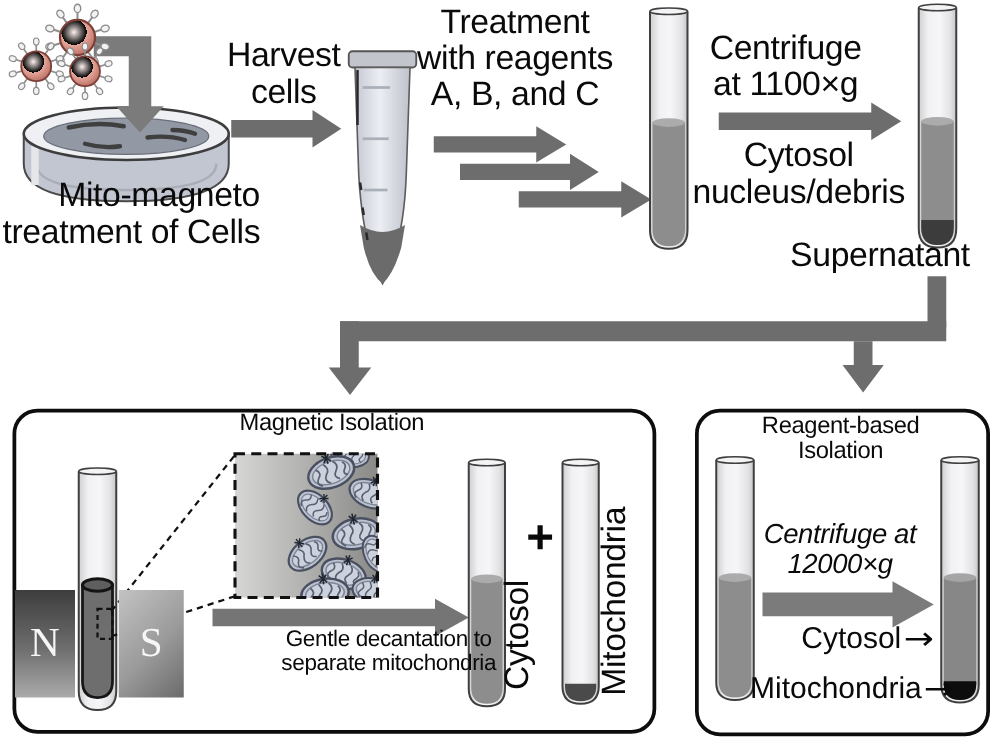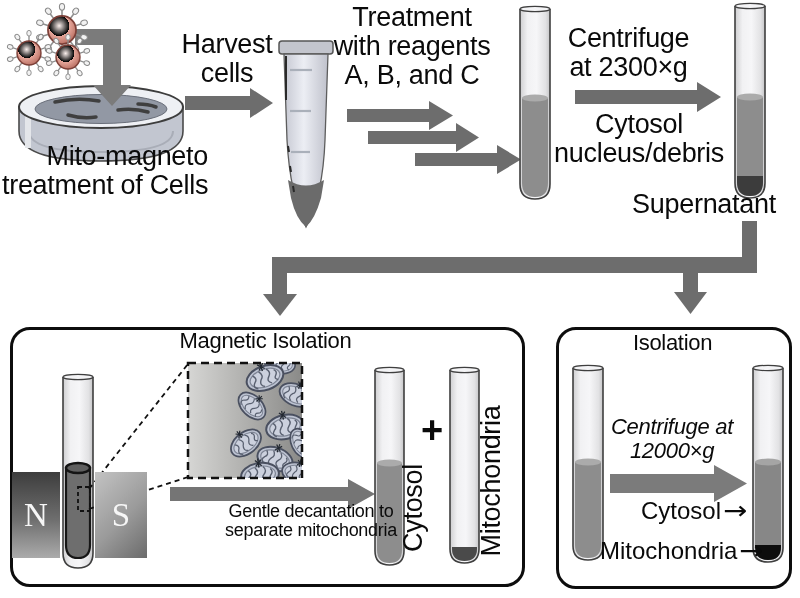--- a/index.html
+++ b/index.html
@@ -1,20 +1,20 @@
 <!DOCTYPE html>
 <html><head>
 <meta charset="utf-8">
 <style>
   html,body{margin:0;padding:0;background:#ffffff;}
   #stage{position:relative;width:800px;height:598px;background:#ffffff;overflow:hidden;
          font-family:"Liberation Sans",sans-serif;color:#0a0a0a;}
   #bg{position:absolute;left:0;top:0;}
   .lbl{position:absolute;text-align:center;line-height:1.07;letter-spacing:-0.3px;white-space:nowrap;}
-  .fs27{font-size:27px;} .fs26{font-size:22px;}
+  .fs27{font-size:27px;} .fs26{font-size:19px;}
   .fs23{font-size:22px;font-style:italic;} .fs22{font-size:18px;margin-left:39px;}
   .rot{transform:rotate(-90deg);}
   .roundbox{position:absolute;border:3.5px solid #0d0d0d;border-radius:20px;background:transparent;}
   .magnet{position:absolute;display:flex;align-items:center;justify-content:center;
           font-family:"Liberation Serif",serif;color:#f6f6f6;font-size:33px;}
   .magN{background:linear-gradient(to bottom,#3d3d3d 0%,#6e6e6e 55%,#ababab 100%);}
   .magS{background:linear-gradient(135deg,#c3c3c3 0%,#9a9a9a 55%,#6b6b6b 100%);}
   .plus{font-size:38px;font-weight:bold;}
   .ptr-row{position:absolute;display:flex;align-items:center;gap:2px;font-size:24px;line-height:1;}
   .ptr{font-family:"DejaVu Sans",sans-serif;font-size:25px;transform:scaleX(1.15);transform-origin:left center;}
@@ -240,21 +240,21 @@
   </div>
 
   <div class="lbl fs27" style="left:312px;top:3px;width:200px;">
     <div>Treatment</div>
     <div>with reagents</div>
     <div>A, B, and C</div>
   </div>
 
   <div class="lbl fs27" style="left:546px;top:24px;width:165px;">
     <div>Centrifuge</div>
-    <div>at 2300×g</div>
+    <div>at 1100×g</div>
   </div>
 
   <div class="lbl fs27" style="left:535px;top:110px;width:208px;">
     <div>Cytosol</div>
     <div>nucleus/debris</div>
   </div>
 
   <div class="lbl fs27" style="left:610px;top:190px;width:188px;">Supernatant</div>
 
   <div class="lbl fs26" style="left:113px;top:329px;width:305px;">Magnetic Isolation</div>
@@ -264,20 +264,21 @@
     <div>separate mitochondria</div>
   </div>
 
   <div class="lbl fs27 rot" style="left:355px;top:492px;width:120px;height:32px;">Cytosol</div>
 
   <div class="lbl plus" style="left:412px;top:410px;width:40px;">+</div>
 
   <div class="lbl fs27 rot" style="left:398px;top:465px;width:190px;height:32px;">Mitochondria</div>
 
   <div class="lbl fs26" style="left:570px;top:331px;width:205px;">
+    <div>Reagent-based</div>
     <div>Isolation</div>
   </div>
 
   <div class="lbl fs23" style="left:586px;top:415px;width:172px;">
     <div>Centrifuge at</div>
     <div>12000×g</div>
   </div>
 
   <div class="ptr-row" style="left:641px;top:498px;">
     <span>Cytosol</span>

